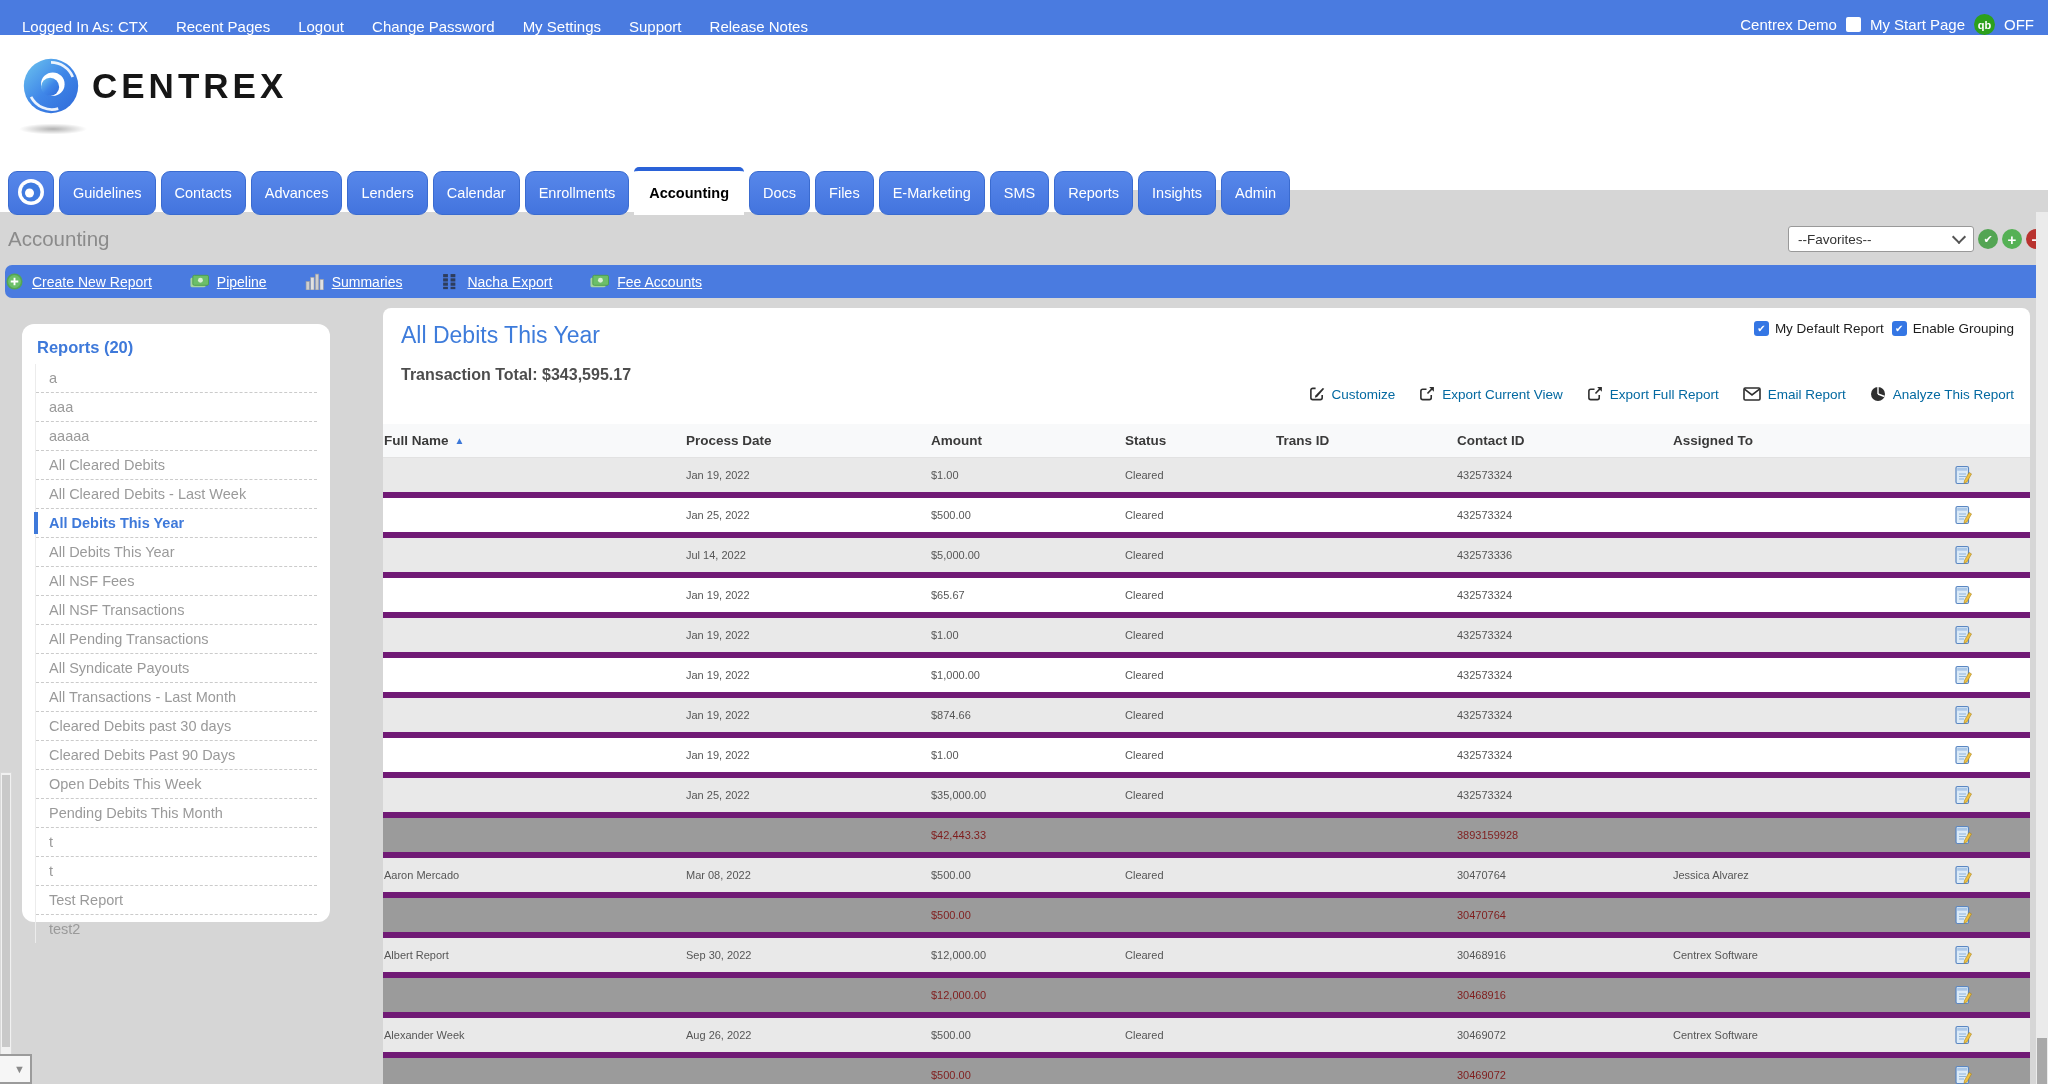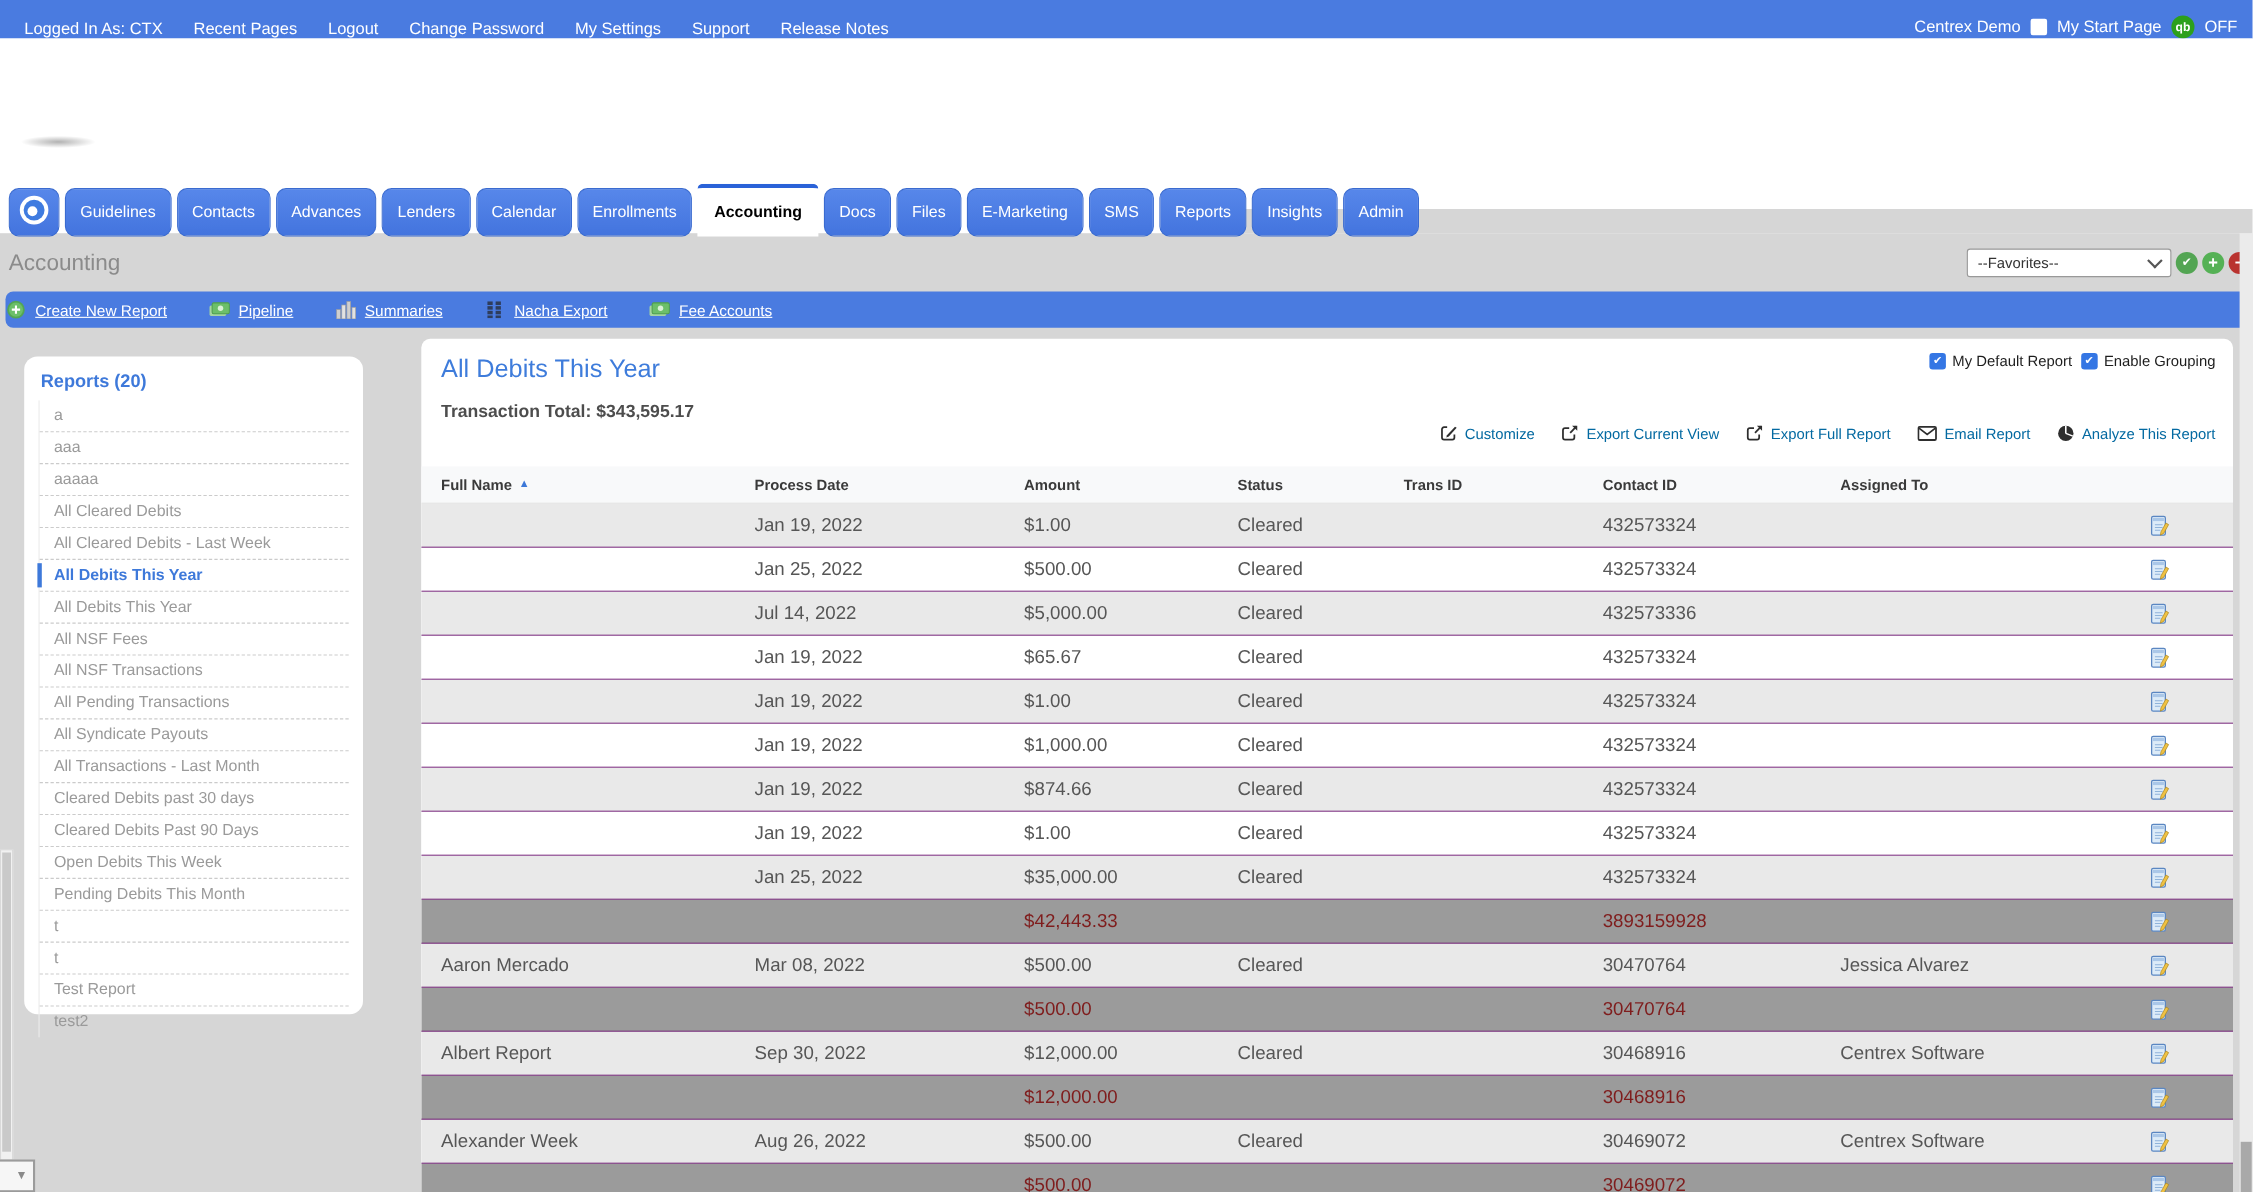--- a/index.html
+++ b/index.html
@@ -67,28 +67,28 @@
        display:flex;align-items:center;justify-content:center;flex:none}
   .rep-title{position:absolute;top:14px;left:18px;font-size:23px;color:#3e7cdb}
   .rep-total{position:absolute;top:58px;left:18px;font-size:16px;font-weight:bold;color:#4d4d4d}
   .actions{position:absolute;top:78px;right:16px;display:flex;align-items:center;gap:24px}
   .action{display:flex;align-items:center;gap:7px;font-size:13.5px;color:#0369a1;cursor:pointer;white-space:nowrap}
   .ai{width:16px;height:16px;flex:none}
   
   .table{position:absolute;top:116px;left:0;right:0}
   .thead{display:flex;align-items:center;height:33px;background:#f8f9fa;border-bottom:1px solid #e2e2e2;
        font-size:13.5px;font-weight:bold;color:#3a3a3a}
-  .tr{display:flex;align-items:center;height:40px;font-size:17px;color:#565656;
-       border-bottom:1px solid #701a75;box-sizing:border-box;cursor:pointer}
+  .tr{display:flex;align-items:center;height:40px;font-size:11px;color:#565656;
+       border-bottom:6px solid #701a75;box-sizing:border-box;cursor:pointer}
   .v-shade{background:#e9e9e9}
   .v-white{background:#fff}
   .v-group{background:#9b9b9b}
   .v-group .td{color:#7f1d1d}
   .td,.th{box-sizing:border-box;white-space:nowrap;overflow:hidden;flex:none}
-  .c-name{width:303px;padding-left:18px}
+  .c-name{width:303px;padding-left:1px}
   .th.c-name{display:flex;align-items:center}
   .c-date{width:245px}
   .c-amount{width:194px}
   .c-status{width:151px}
   .c-trans{width:181px}
   .c-contact{width:216px}
   .c-assigned{width:282px}
   .c-icon{flex:1 1 auto;display:flex;justify-content:flex-end;padding-right:58px}
   .editbtn{display:block;cursor:pointer}
   .editbtn svg{width:17px;height:20px;display:block}
@@ -115,20 +115,39 @@
       <span class="cb-empty"></span>
       <span>My Start Page</span>
       <span class="qb">
           <span>qb</span>
         </span>
       <span>OFF</span>
     </div>
   </div>
 
   <div class="header">
+    <div class="logo">
+      <span class="logo-mark">
+        <svg viewBox="0 0 64 64">
+          <defs>
+            <linearGradient id="lg" x1="0" y1="0" x2="1" y2="1">
+              <stop offset="0" stop-color="#6ec6ef"></stop>
+                <stop offset="0.5" stop-color="#3f86e8"></stop>
+                <stop offset="1" stop-color="#2f6ad8"></stop>
+            </linearGradient>
+          </defs>
+          <circle cx="32" cy="32" r="30" fill="url(#lg)"></circle>
+          <circle cx="34" cy="30" r="13" fill="#fff"></circle>
+          <circle cx="31" cy="33" r="10" fill="url(#lg)"></circle>
+          <path d="M32 6 a26 26 0 0 1 24 16" stroke="#fff" stroke-width="3" fill="none" opacity="0.9"></path>
+          <path d="M10 44 a26 26 0 0 0 30 13" stroke="#fff" stroke-width="3" fill="none" opacity="0.9"></path>
+        </svg>
+      </span>
+      <span class="logo-text">CENTREX</span>
+    </div>
     <div class="logo-shadow"></div>
   </div>
   <div class="notch"></div>
 
   <div class="tabs">
     <div class="tab icon-tab">
       <span>
         <svg viewBox="0 0 32 32" width="32" height="32">
           <circle cx="16" cy="16" r="13" fill="#fff"></circle>
           <circle cx="16" cy="16" r="9.5" fill="#3f7be0"></circle>

